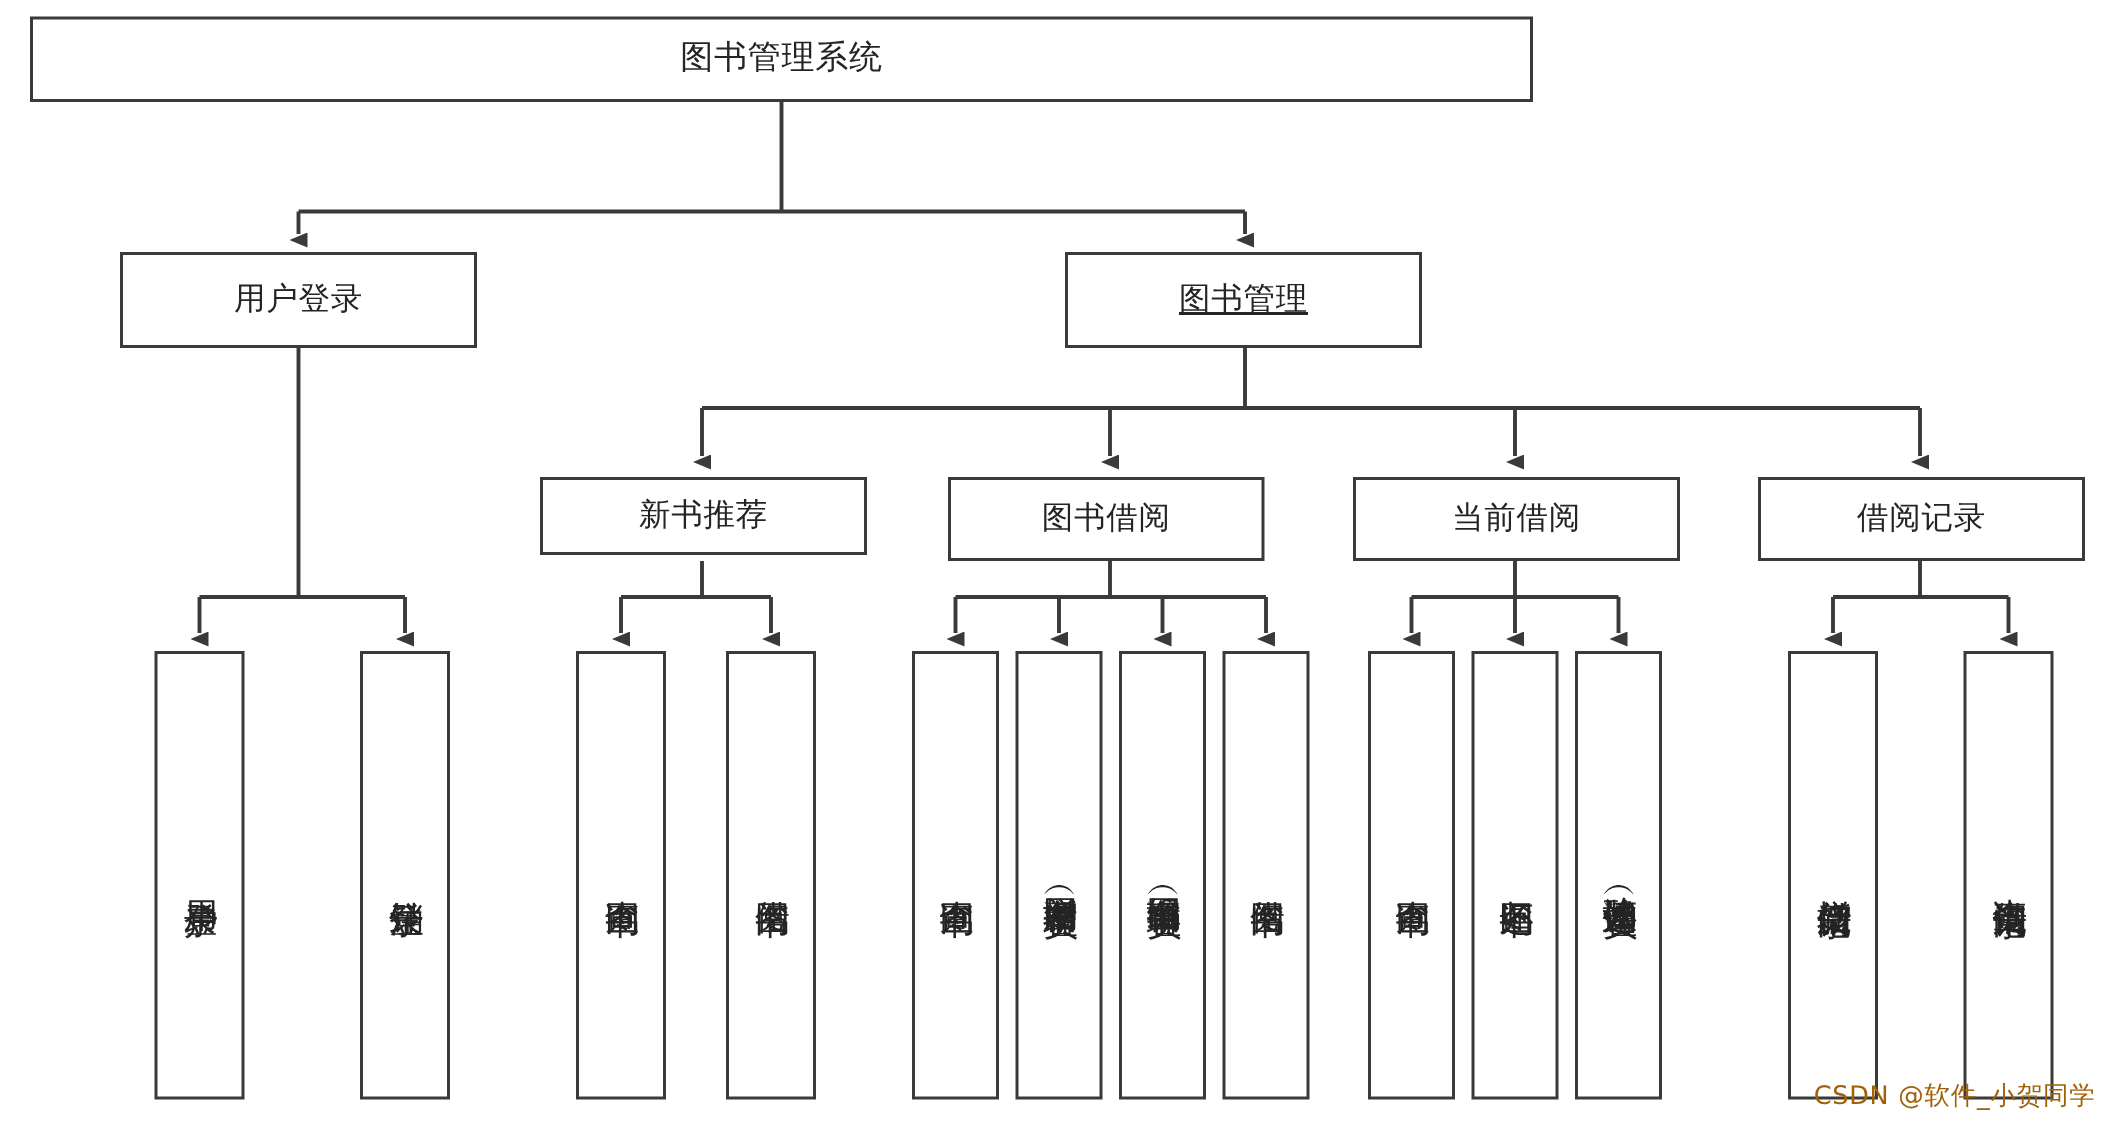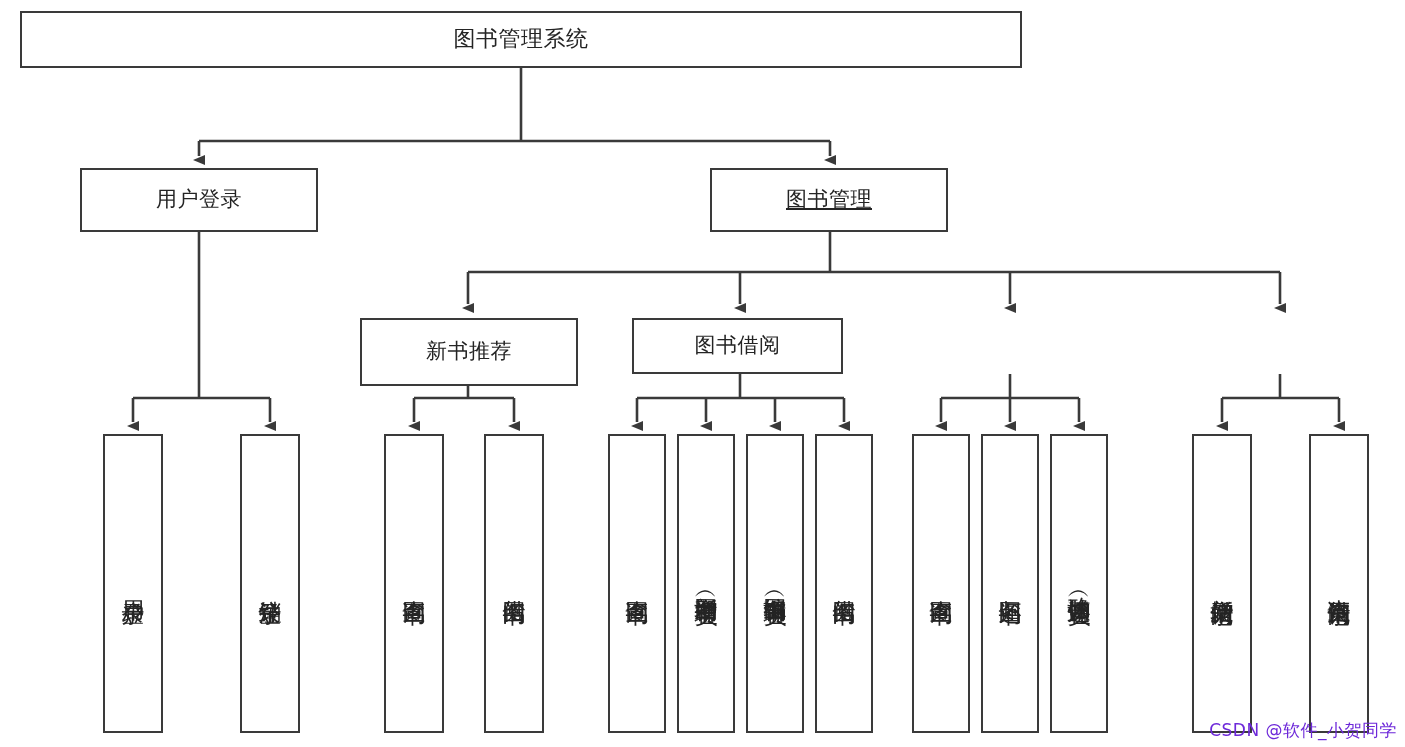--- a/index.html
+++ b/index.html
@@ -60,21 +60,21 @@
     text-orientation: upright;
     display: block;
     white-space: normal;
     max-height: 100%;
   }
   #watermark {
     position: absolute;
     right: 8px;
     bottom: 5px;
     font-size: 17px;
-    color: #6d28d9;
+    color: #a16207;
     letter-spacing: 0.5px;
     white-space: nowrap;
     font-family: "DejaVu Sans", "Liberation Sans", sans-serif;
   }
 </style>
 </head>
 <body>
 
 <div id="diagram-canvas">
 
@@ -127,22 +127,24 @@
       <path d="M1222,398 L1222,422" marker-end="url(#arrow)"></path>
       <path d="M1339,398 L1339,422" marker-end="url(#arrow)"></path>
     </g>
   </svg>
 
   <div class="node node-h node-root" style="left:20px; top:11px; width:1002px; height:57px;">图书管理系统</div>
 
   <div class="node node-h" style="left:80px; top:168px; width:238px; height:64px;">用户登录</div>
   <div class="node node-h" style="left:710px; top:168px; width:238px; height:64px;text-decoration:underline;">图书管理</div>
 
-  <div class="node node-h" style="left:360px; top:318px; width:218px; height:68px;">新书推荐</div>
+  <div class="node node-h" style="left:360px; top:318px; width:218px; height:52px;">新书推荐</div>
   <div class="node node-h" style="left:632px; top:318px; width:211px; height:56px;">图书借阅</div>
+  <div class="node node-h" style="left:902px; top:318px; width:218px; height:56px;">当前借阅</div>
+  <div class="node node-h" style="left:1172px; top:318px; width:218px; height:56px;">借阅记录</div>
 
   <div class="node node-v" style="left:103px; top:434px; width:60px; height:299px;">
     <span class="vtext">用户登录</span>
   </div>
   <div class="node node-v" style="left:240px; top:434px; width:60px; height:299px;">
     <span class="vtext">注销登录</span>
   </div>
 
   <div class="node node-v" style="left:384px; top:434px; width:60px; height:299px;">
     <span class="vtext">查询图书</span>

